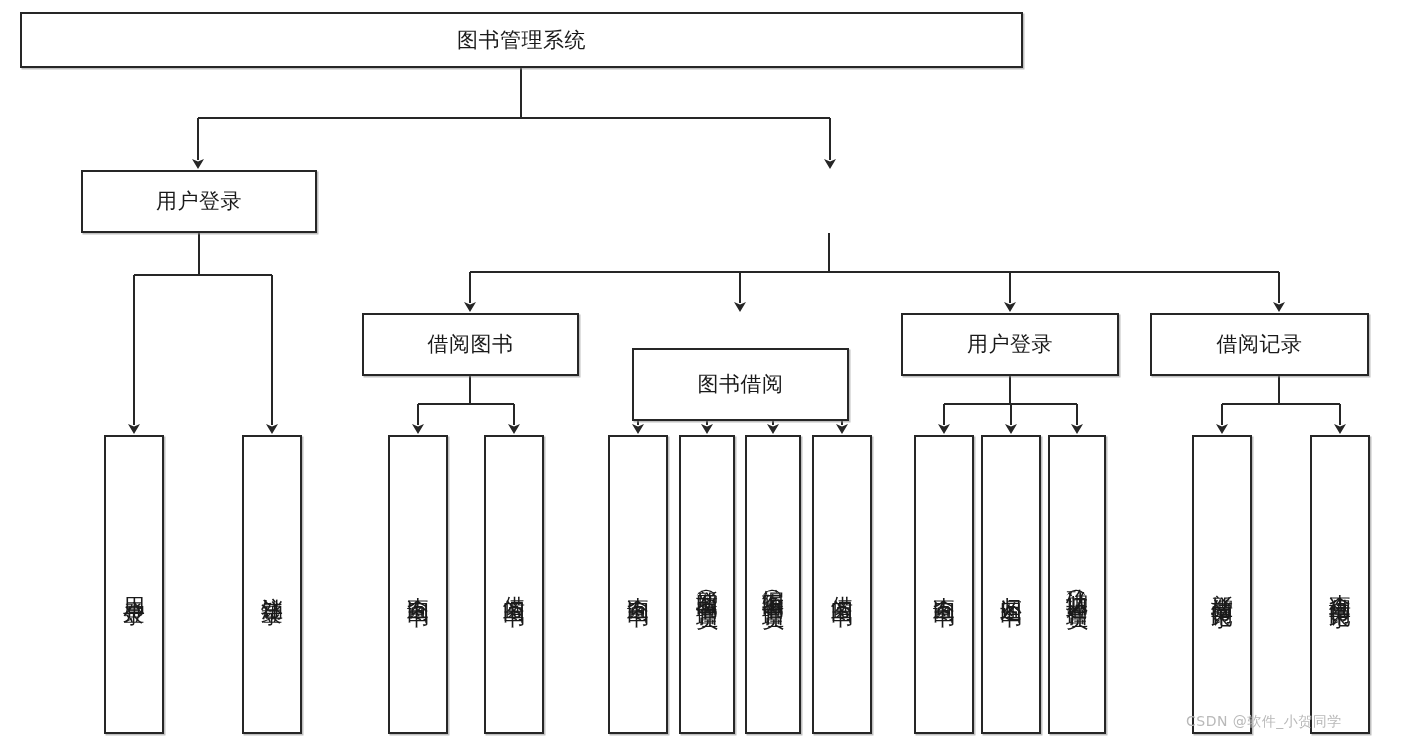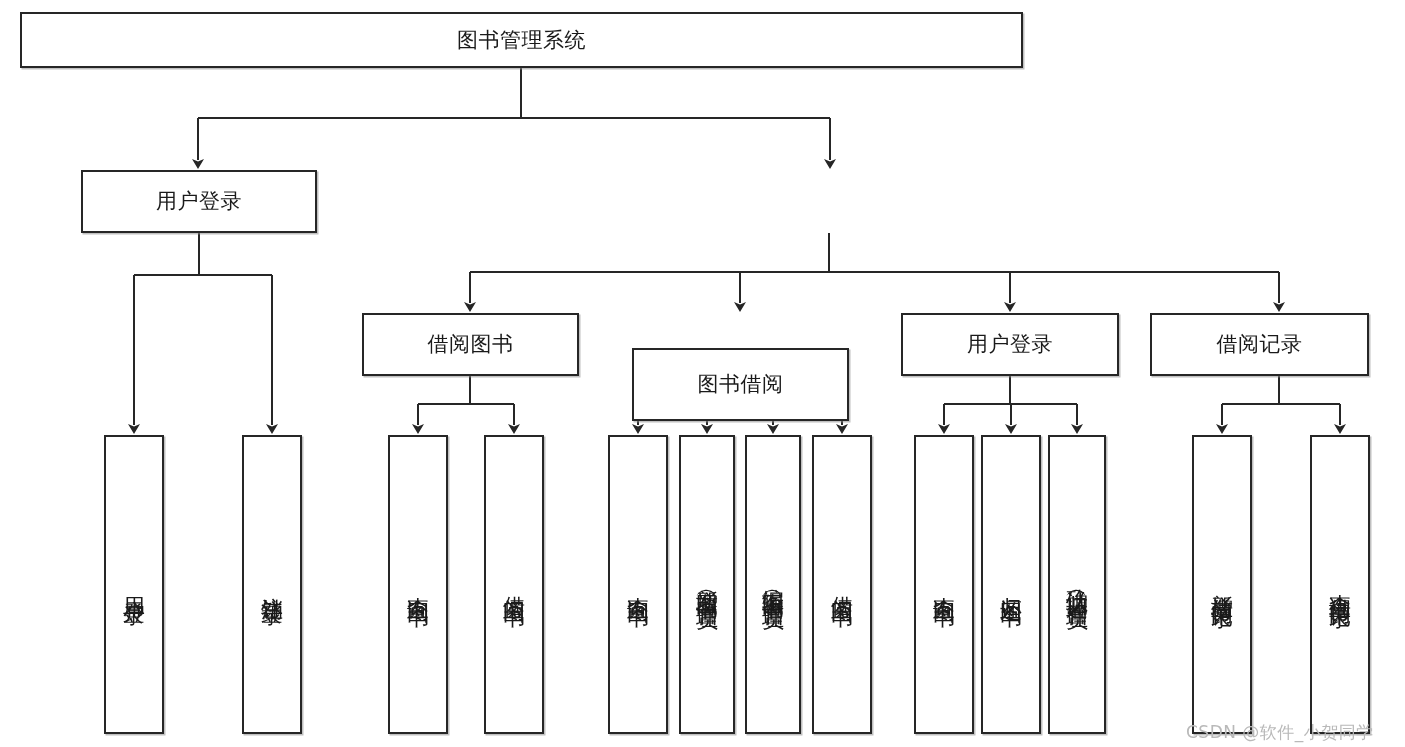--- a/index.html
+++ b/index.html
@@ -57,26 +57,25 @@
     writing-mode: vertical-rl;
     text-orientation: upright;
     font-size: 22px;
     letter-spacing: 3px;
     line-height: 1;
   }
   #watermark {
     position: absolute;
     left: 1186px;
     top: 713px;
-    font-size: 17px;
+    font-size: 14px;
     color: #b9b9b9;
     letter-spacing: 0.5px;
     white-space: nowrap;
     pointer-events: none;
-    margin-top: 8px;
   }
 </style>
 </head>
 <body>
 
 <div id="diagram-root">
 
   <svg id="diagram-svg" viewBox="0 0 1405 747" xmlns="http://www.w3.org/2000/svg">
     <defs>
       <marker id="arrow" markerWidth="10" markerHeight="12" refX="1" refY="6" orient="auto" markerUnits="userSpaceOnUse">

